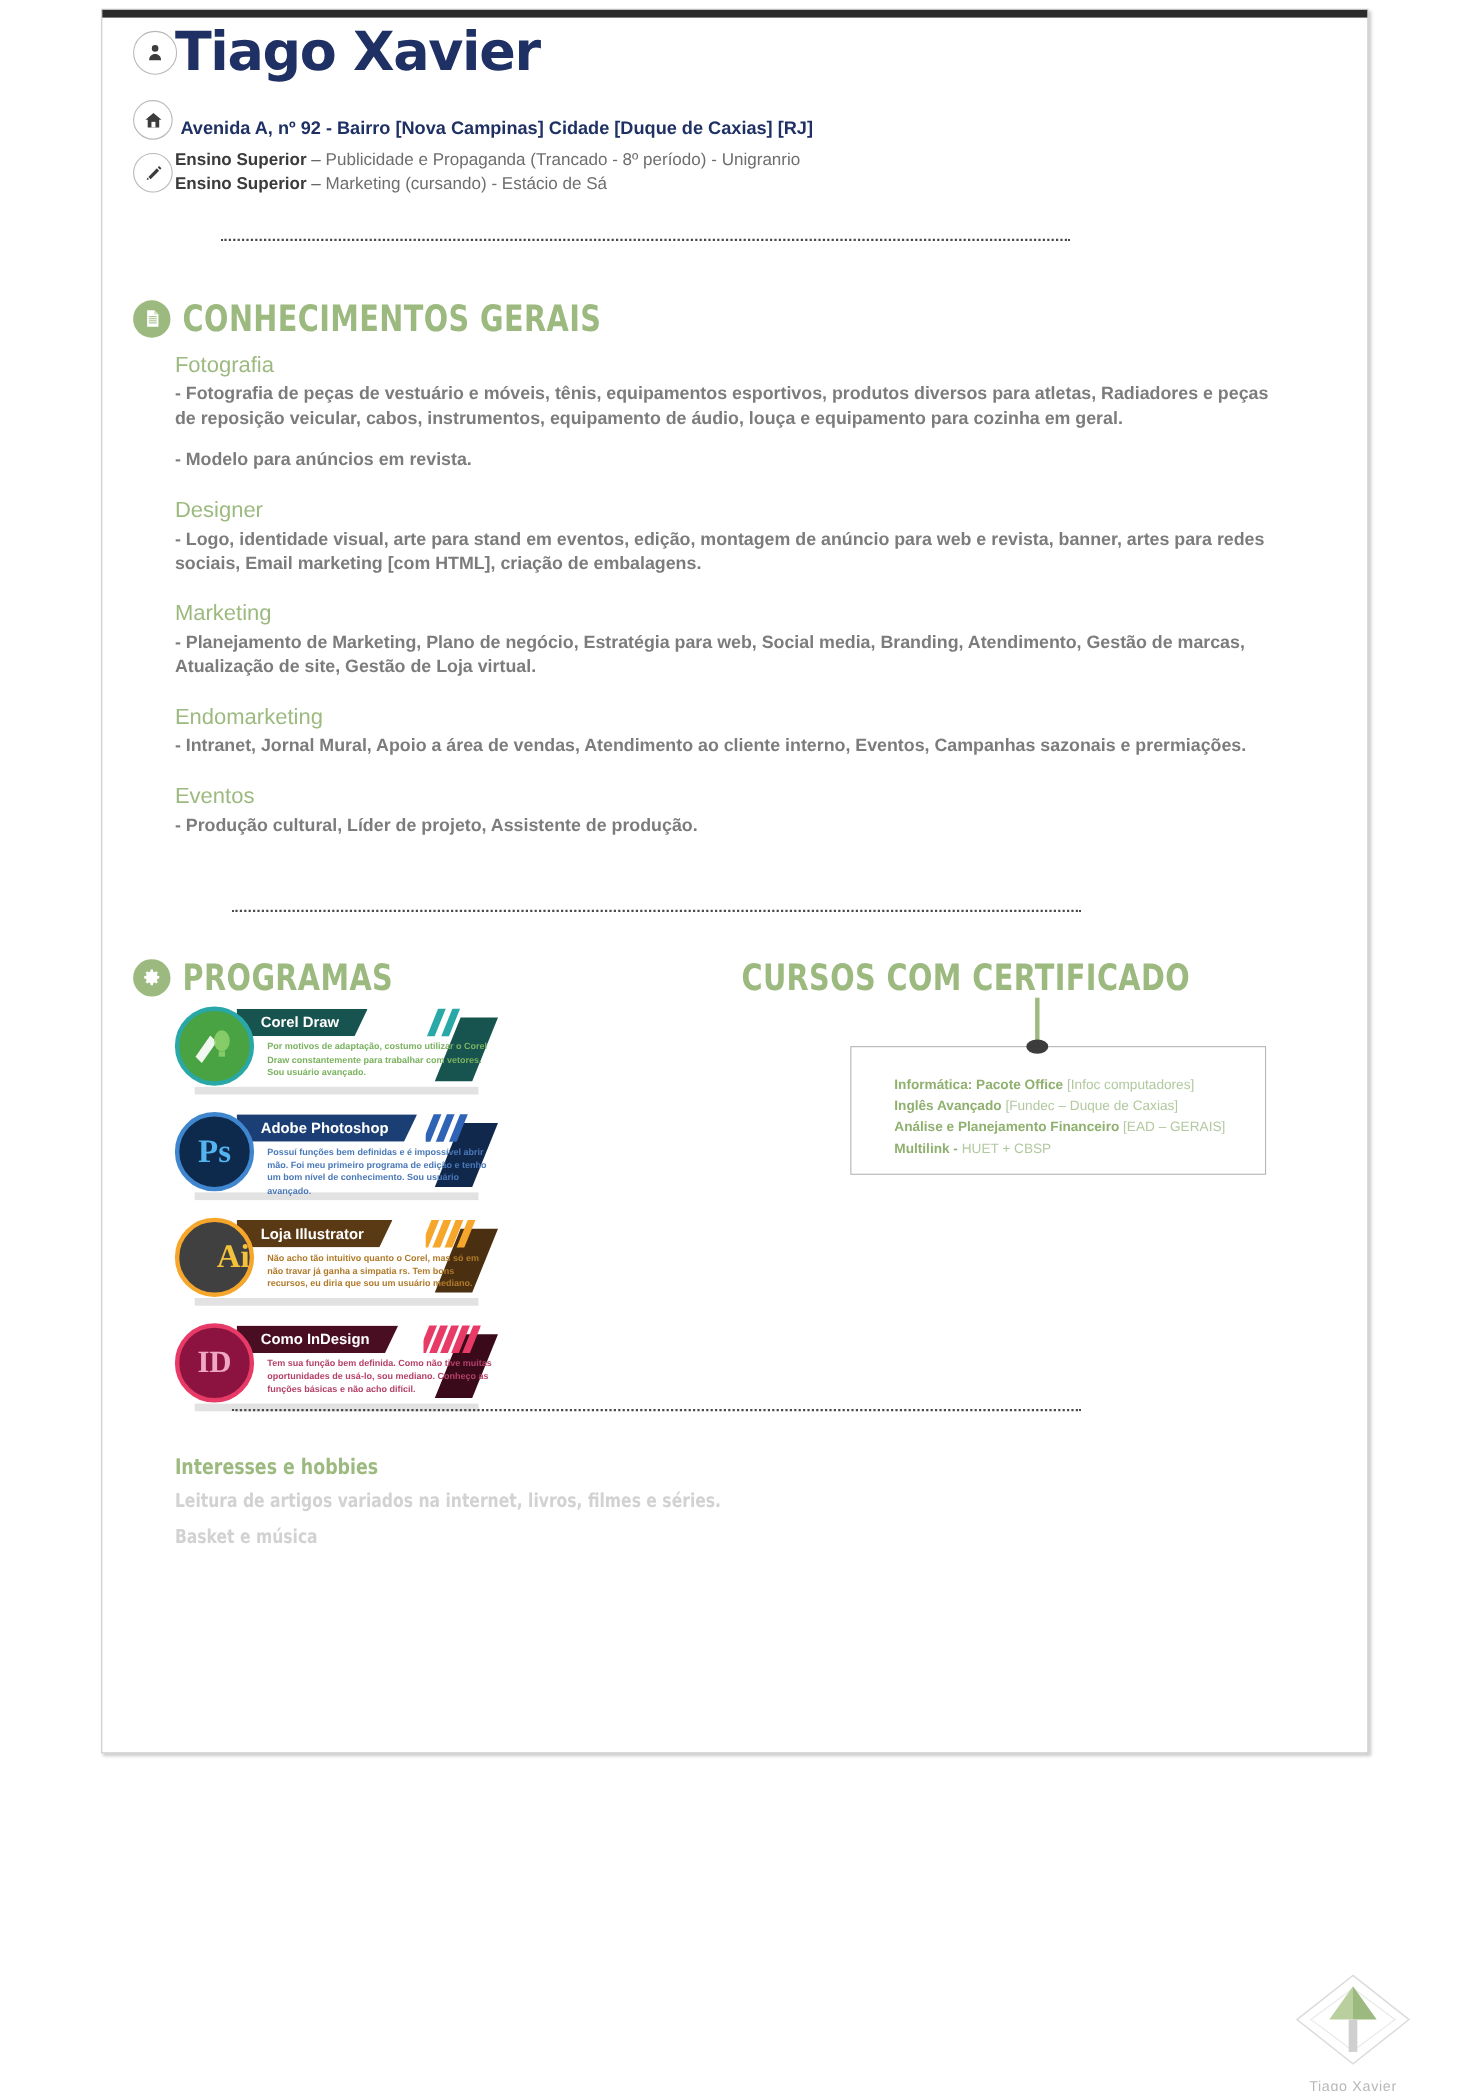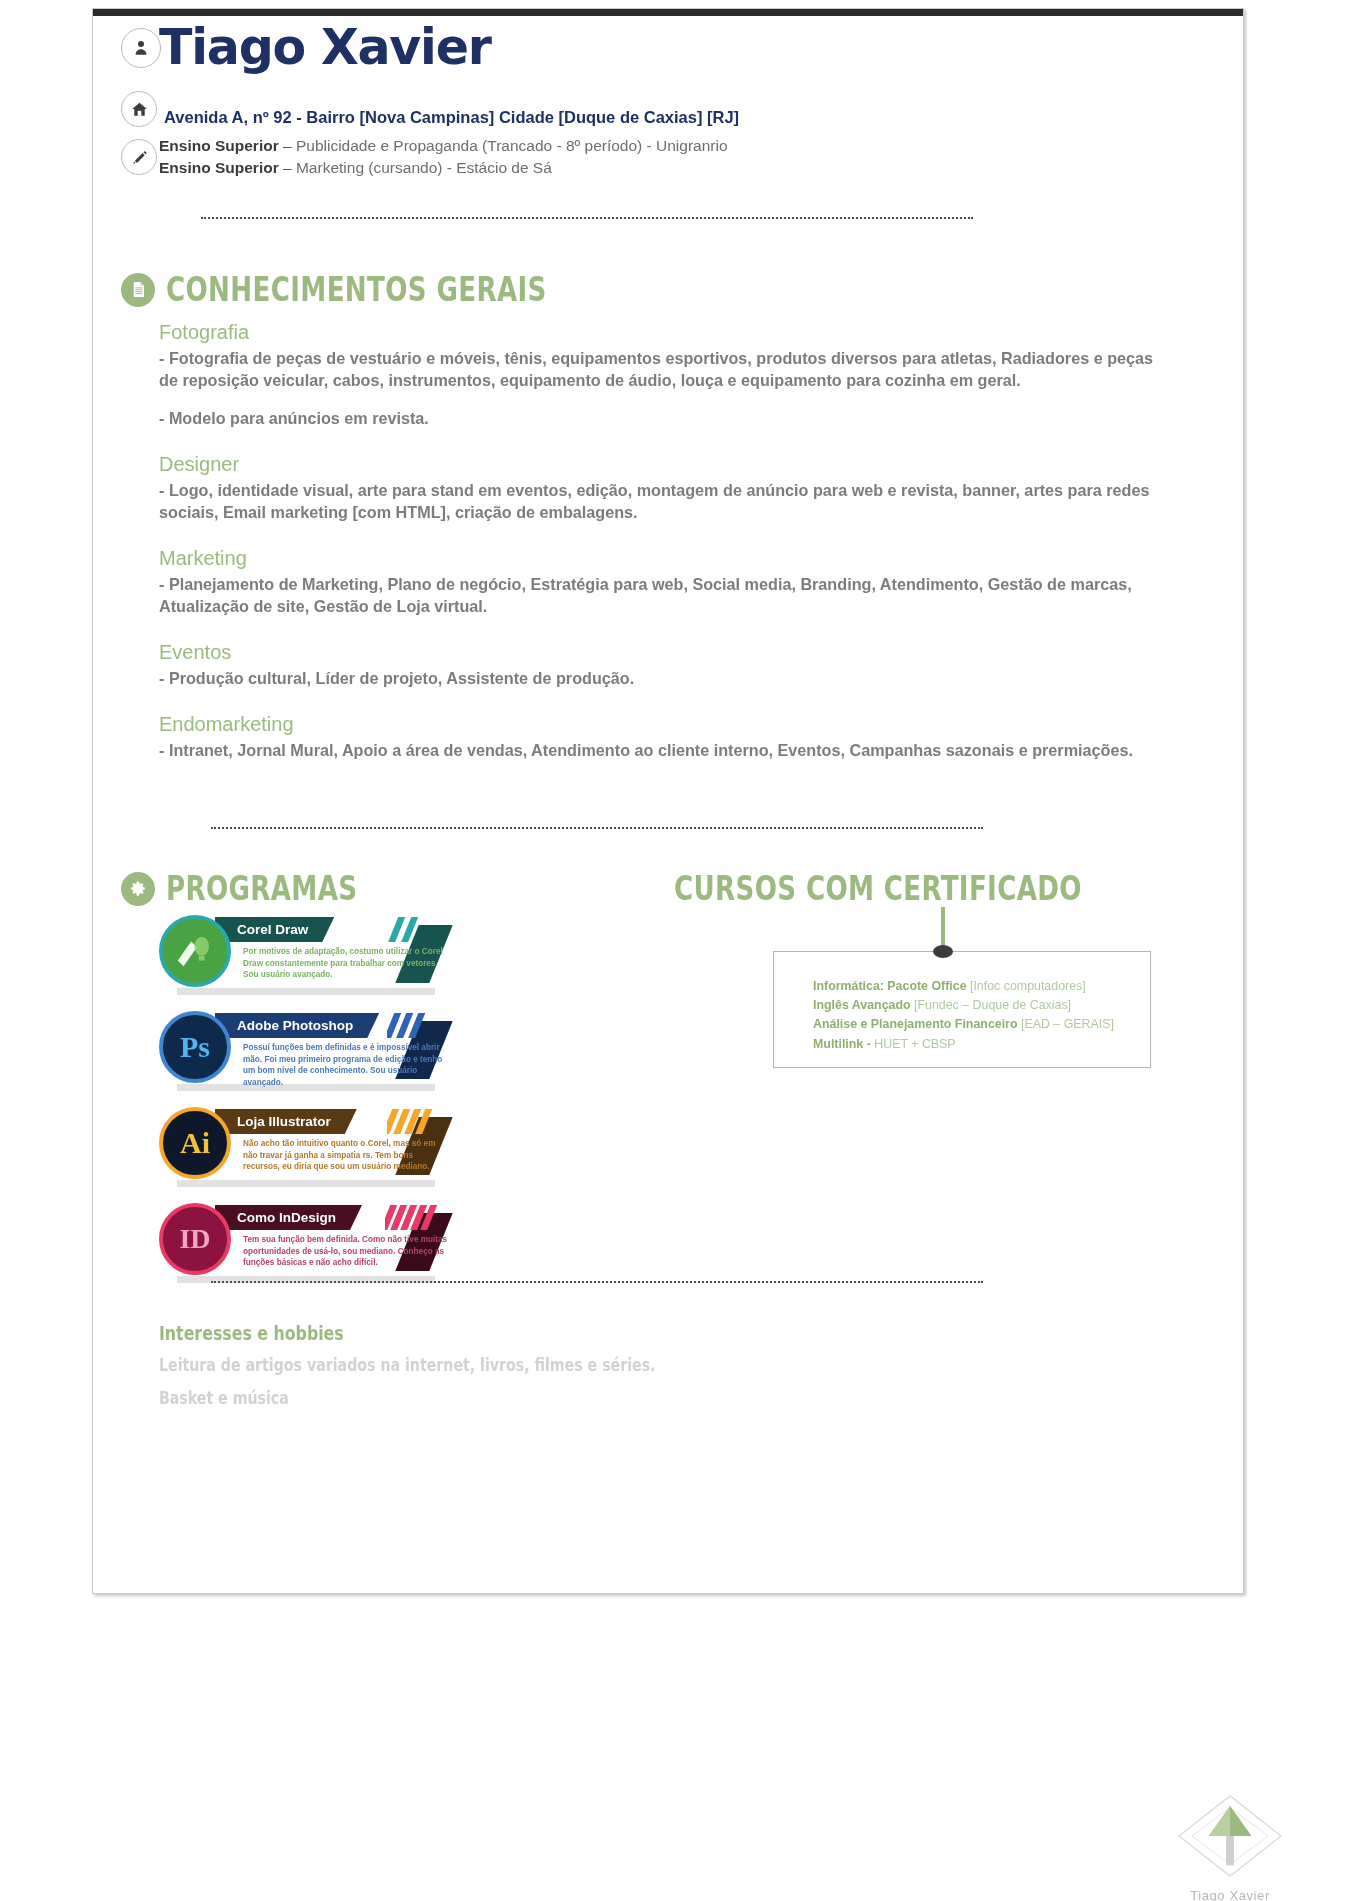--- a/index.html
+++ b/index.html
@@ -387,26 +387,26 @@
       </div>
       <div class="kn-item" style="margin-top:22px;">
         <p class="kn-title">Designer</p>
         <p class="kn-body">- Logo, identidade visual, arte para stand em eventos, edição, montagem de anúncio para web e revista, banner, artes para redes sociais, Email marketing [com HTML], criação de embalagens.</p>
       </div>
       <div class="kn-item" style="margin-top:22px;">
         <p class="kn-title">Marketing</p>
         <p class="kn-body">- Planejamento de Marketing, Plano de negócio, Estratégia para web, Social media, Branding, Atendimento, Gestão de marcas, Atualização de site, Gestão de Loja virtual.</p>
       </div>
       <div class="kn-item" style="margin-top:22px;">
+        <p class="kn-title">Endomarketing</p>
+        <p class="kn-body">- Intranet, Jornal Mural, Apoio a área de vendas, Atendimento ao cliente interno, Eventos, Campanhas sazonais e prermiações.</p>
+      </div>
+      <div class="kn-item" style="margin-top:22px;">
         <p class="kn-title">Eventos</p>
         <p class="kn-body">- Produção cultural, Líder de projeto, Assistente de produção.</p>
-      </div>
-      <div class="kn-item" style="margin-top:22px;">
-        <p class="kn-title">Endomarketing</p>
-        <p class="kn-body">- Intranet, Jornal Mural, Apoio a área de vendas, Atendimento ao cliente interno, Eventos, Campanhas sazonais e prermiações.</p>
       </div>
     </div>
 
     <div class="dotted" style="left:118px; top:818px; width:772px;"></div>
 
     <div class="sec-head" style="left:28px; top:860px;">
       <span class="sec-badge">
         <svg width="19" height="19" viewBox="0 0 24 24">
           <path fill="#ffffff" d="M12 8.3a3.7 3.7 0 1 0 0 7.4 3.7 3.7 0 0 0 0-7.4zm0 5.5a1.8 1.8 0 1 1 0-3.6 1.8 1.8 0 0 1 0 3.6z"></path>
           <path fill="#ffffff" d="M20 13.3v-2.6l-2.2-.4a6 6 0 0 0-.7-1.7l1.3-1.8-1.9-1.9-1.8 1.3a6 6 0 0 0-1.7-.7L12.6 3h-2.6l-.4 2.5a6 6 0 0 0-1.7.7L6.1 4.9 4.2 6.8l1.3 1.8a6 6 0 0 0-.7 1.7L2.6 10.7v2.6l2.2.4a6 6 0 0 0 .7 1.7l-1.3 1.8 1.9 1.9 1.8-1.3a6 6 0 0 0 1.7.7l.4 2.5h2.6l.4-2.5a6 6 0 0 0 1.7-.7l1.8 1.3 1.9-1.9-1.3-1.8a6 6 0 0 0 .7-1.7z"></path>
@@ -450,21 +450,21 @@
           <i style="left:2px;  background:#2f63b5;"></i>
           <i style="left:14px; background:#2f63b5;"></i>
           <i style="left:26px; background:#2f63b5;"></i>
         </div>
         <div class="prog-desc" style="color:#4a79b8;">Possuí funções bem definidas e é impossível abrir mão. Foi meu primeiro programa de edição e tenho um bom nível de conhecimento. Sou usuário avançado.</div>
       </div>
 
       <div class="prog-card" style="margin-top:14px;">
         <div class="prog-shadow"></div>
         <div class="prog-flag" style="left:248px; background:#4a2f10;"></div>
-        <div class="prog-logo" style="background:#0f172a; border:4px solid #f6a62a; color:#f4c23a; font-size:30px; font-family:'Liberation Serif',serif;">
+        <div class="prog-logo" style="background:#404040; border:4px solid #f6a62a; color:#f4c23a; font-size:30px; font-family:'Liberation Serif',serif;justify-content:flex-end;">
           <span>Ai</span>
         </div>
         <div class="prog-ribbon" style="background:#5a3a14;">
           <span>Loja Illustrator</span>
         </div>
         <div class="prog-stripes" style="left:228px;">
           <i style="left:0px;  background:#f6a62a;"></i>
           <i style="left:11px; background:#f6a62a;"></i>
           <i style="left:22px; background:#f6a62a;"></i>
           <i style="left:33px; background:#f6a62a;"></i>

